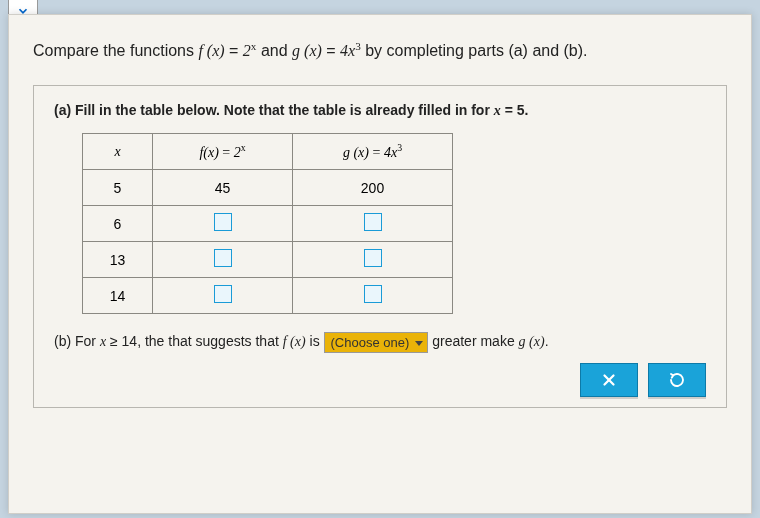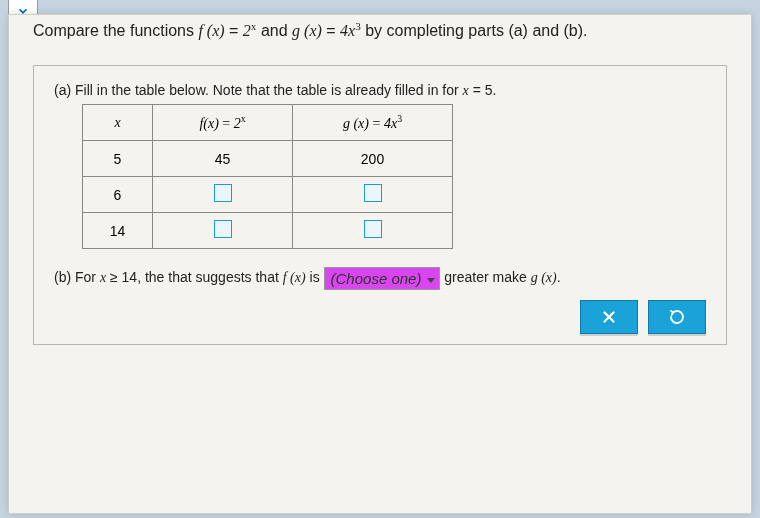--- a/index.html
+++ b/index.html
@@ -25,21 +25,21 @@
     align-items: center;
     justify-content: center;
     color: #0066cc;
     font-size: 14px;
     cursor: pointer;
   }
   .collapse-tab svg { width: 14px; height: 14px; }
   .page {
     background: #f5f3ee;
     margin: 14px 8px 0 8px;
-    padding: 4px 24px 16px 24px;
+    padding: 24px 24px 16px 24px;
     height: 500px;
     border: 1px solid #d0cec8;
     box-shadow: 0 0 8px rgba(0,0,0,0.15);
     position: relative;
   }
   .intro {
     font-size: 16px;
     color: #222;
     line-height: 1.4;
     margin-bottom: 22px;
@@ -49,21 +49,22 @@
   .panel {
     border: 1px solid #b8b6b0;
     background: #f5f3ee;
     padding: 14px 20px 54px 20px;
     position: relative;
   }
   .part-a-title {
     font-size: 14px;
     color: #222;
     line-height: 1.45;
-    margin-bottom: 3px;
+    margin-bottom: 12px;
+    font-weight: bold;
   }
   .sub-note { display:block; }
   table.func {
     border-collapse: collapse;
     margin-left: 28px;
     margin-bottom: 18px;
   }
   table.func th, table.func td {
     border: 1px solid #8a8882;
     text-align: center;
@@ -87,27 +88,26 @@
     border: 1px solid #1a9bd7;
     background: #eaf6fc;
   }
   .part-b {
     font-size: 14px;
     color: #222;
   }
   .select-box {
     display: inline-block;
     border: 1px solid #999;
-    background: #d946ef;
+    background: #eab308;
     padding: 2px 4px 2px 6px;
-    font-size: 15px;
+    font-size: 13px;
     color: #333;
     vertical-align: middle;
     cursor: pointer;
-    font-style: italic;
   }
   .select-box::after {
     content: "";
     display: inline-block;
     margin-left: 6px;
     border-left: 4px solid transparent;
     border-right: 4px solid transparent;
     border-top: 5px solid #444;
     vertical-align: middle;
   }
@@ -165,20 +165,25 @@
           <span>g (x)</span><span style="font-style:normal"> = </span><span>4</span><span>x</span><span class="sup">3</span>
         </th>
       </tr>
       <tr>
         <td>5</td>
         <td>45</td>
         <td>200</td>
       </tr>
       <tr>
         <td>6</td>
+        <td><span class="empty-box"></span></td>
+        <td><span class="empty-box"></span></td>
+      </tr>
+      <tr>
+        <td>13</td>
         <td><span class="empty-box"></span></td>
         <td><span class="empty-box"></span></td>
       </tr>
       <tr>
         <td>14</td>
         <td><span class="empty-box"></span></td>
         <td><span class="empty-box"></span></td>
       </tr>
     </tbody>
       </table>

